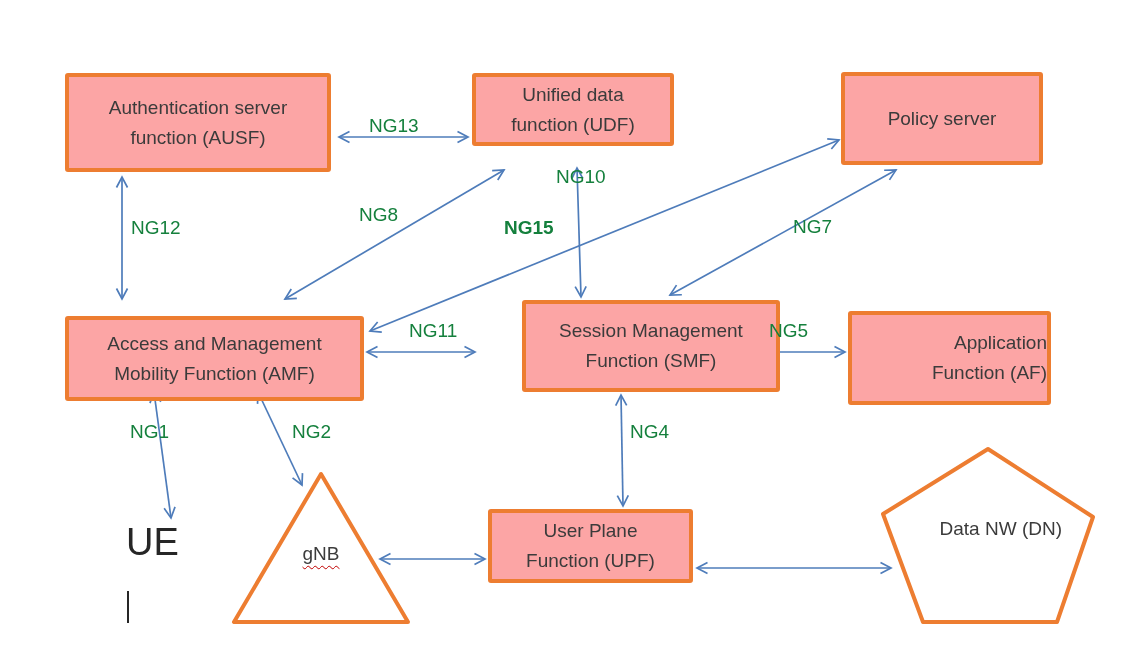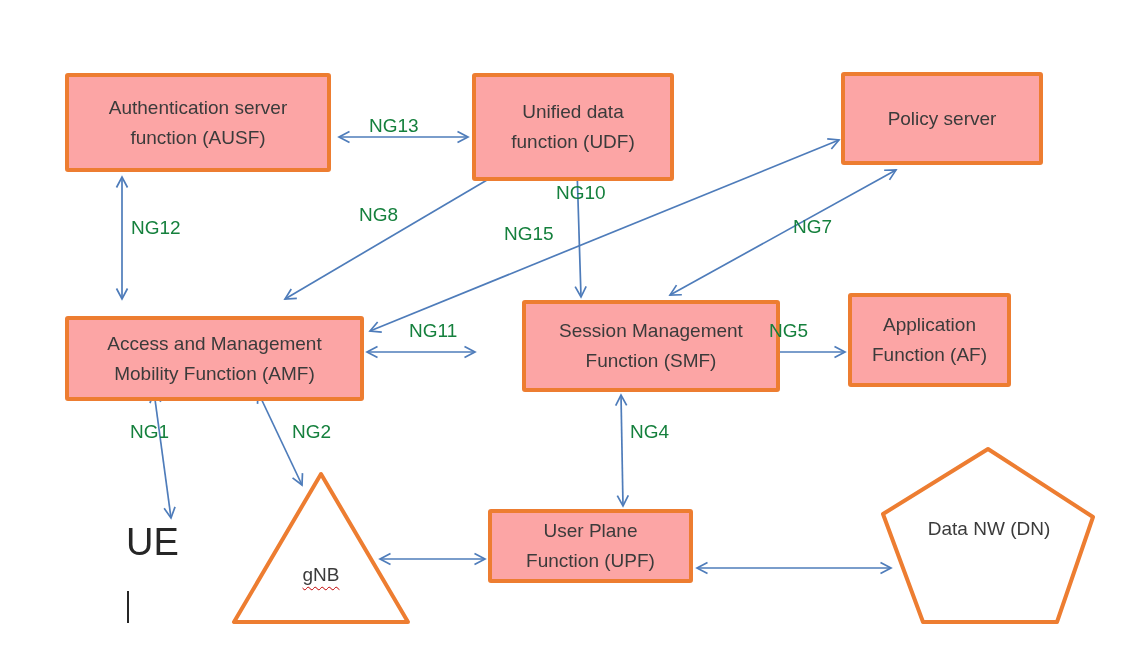--- a/index.html
+++ b/index.html
@@ -64,40 +64,40 @@
   }
   #text-cursor {
     position: absolute;
     left: 127px; top: 591px;
     width: 2px; height: 32px;
     background: #262626;
     z-index: 3;
   }
   
   #box-ausf { left: 65px;  top: 73px;  width: 266px; height: 99px; }
-  #box-udf  { left: 472px; top: 73px;  width: 202px; height: 108px; }
+  #box-udf  { left: 472px; top: 73px;  width: 202px; height: 73px; }
   #box-pcf  { left: 841px; top: 72px;  width: 202px; height: 93px; }
   #box-amf  { left: 65px;  top: 316px; width: 299px; height: 85px; }
   #box-smf  { left: 478px; top: 300px; width: 258px; height: 92px; margin-left: 44px; }
-  #box-af   { left: 848px; top: 293px; width: 163px; height: 94px; }
+  #box-af   { left: 848px; top: 311px; width: 203px; height: 94px; align-items: flex-end; }
   #box-upf  { left: 488px; top: 509px; width: 205px; height: 74px; }
   
   #lbl-ng13 { left: 369px; top: 115px; }
   #lbl-ng12 { left: 131px; top: 217px; }
   #lbl-ng8  { left: 359px; top: 204px; }
-  #lbl-ng10 { left: 556px; top: 166px; margin-top: 16px; }
-  #lbl-ng15 { left: 504px; top: 223px; }
+  #lbl-ng10 { left: 556px; top: 166px; }
+  #lbl-ng15 { left: 504px; top: 217px; font-weight: bold; }
   #lbl-ng7  { left: 793px; top: 216px; }
   #lbl-ng11 { left: 409px; top: 320px; }
   #lbl-ng5  { left: 769px; top: 320px; }
   #lbl-ng1  { left: 130px; top: 421px; }
   #lbl-ng2  { left: 292px; top: 421px; }
   #lbl-ng4  { left: 630px; top: 421px; }
-  #gnb-label-wrap { left: 281px; top: 560px; width: 80px; }
-  #dn-text { left: 916px; top: 514px; width: 146px; }
+  #gnb-label-wrap { left: 281px; top: 539px; width: 80px; }
+  #dn-text { left: 916px; top: 514px; width: 146px; text-align: right; }
 </style>
 </head>
 <body>
 
 <div id="canvas">
 
   <svg id="connector-layer" viewBox="0 0 1143 646" xmlns="http://www.w3.org/2000/svg">
     <defs>
       <marker id="arrow" markerUnits="userSpaceOnUse" markerWidth="18" markerHeight="18" refX="13.5" refY="8" orient="auto-start-reverse">
         <path d="M3,2.5 L13.5,8 L3,13.5" fill="none" stroke="#4e7cba" stroke-width="1.7"></path>

